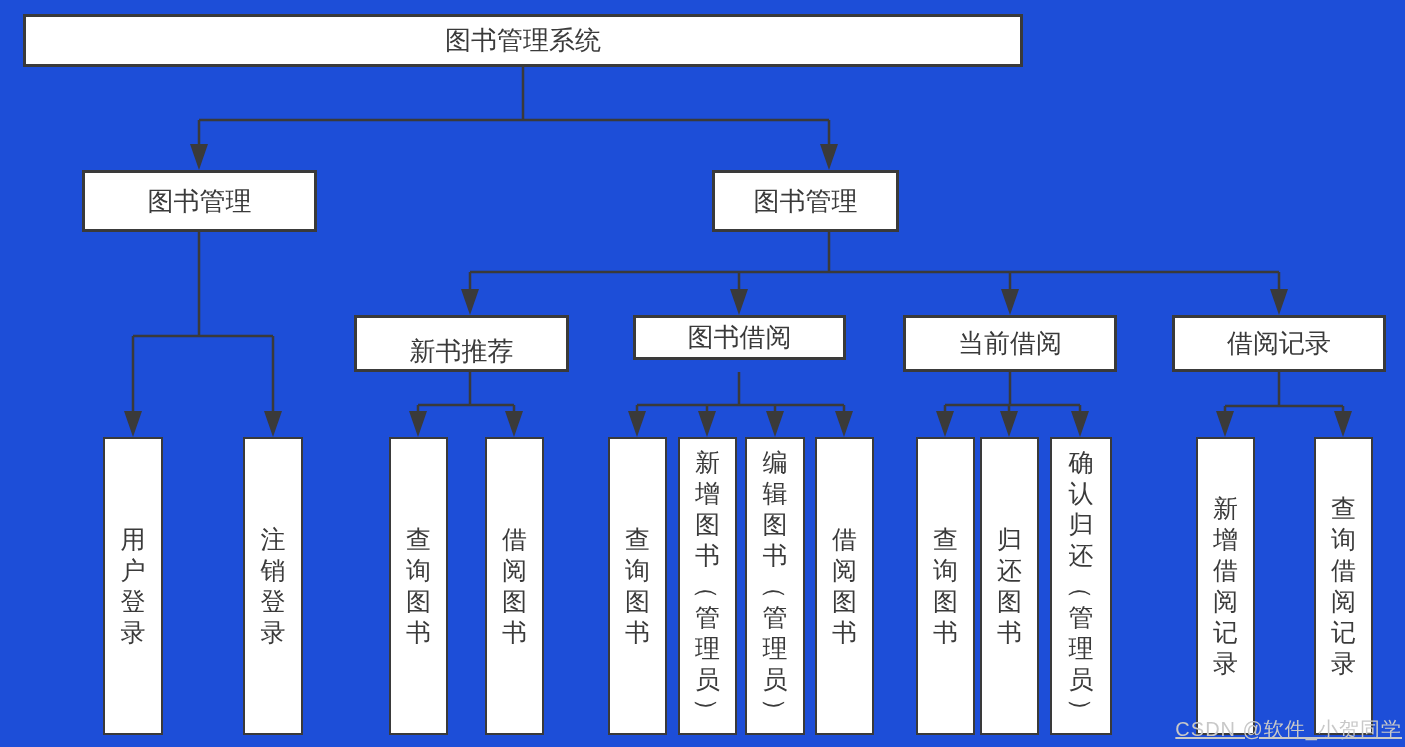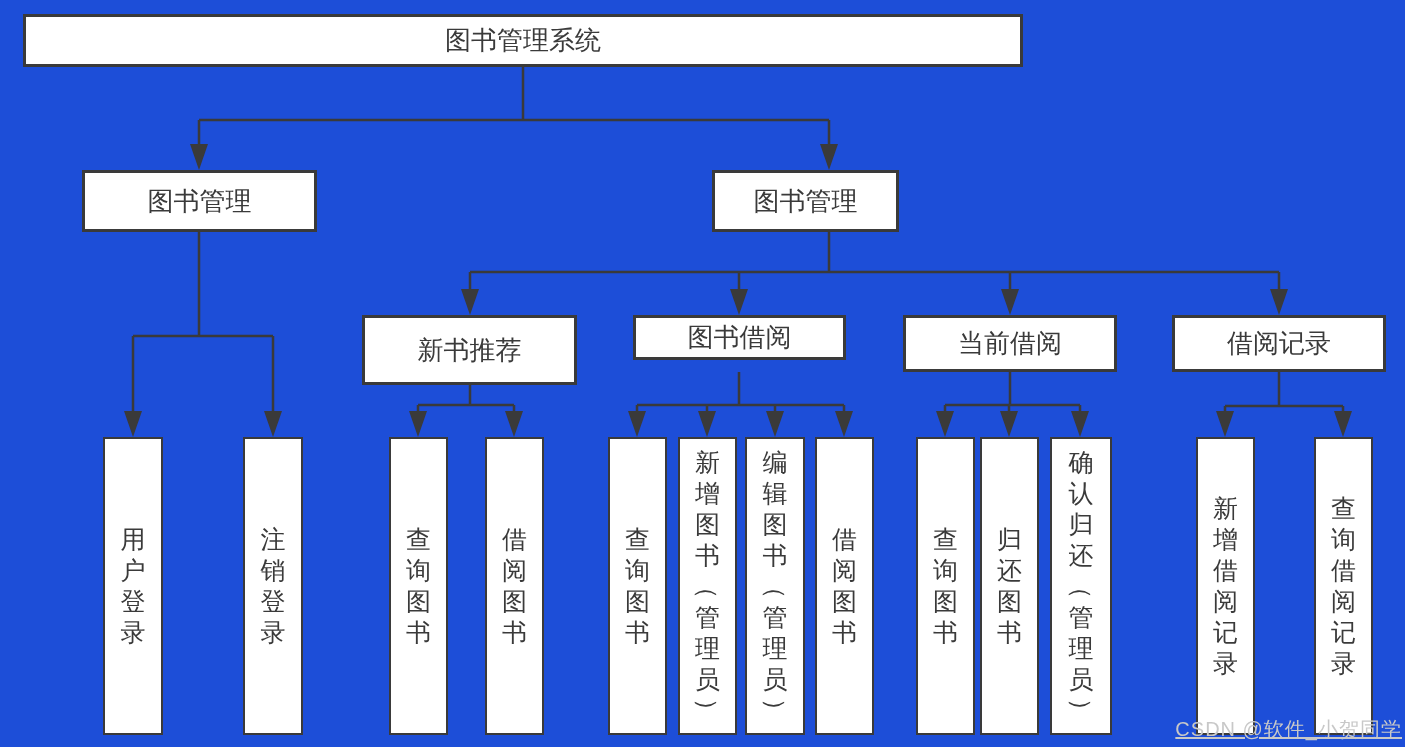--- a/index.html
+++ b/index.html
@@ -77,21 +77,21 @@
   <div id="nodes">
       <div class="node" style="left: 23px; top: 14px; width: 1000px; height: 53px;">
         <div class="hlabel">图书管理系统</div>
       </div>
       <div class="node" style="left: 82px; top: 170px; width: 235px; height: 62px;">
         <div class="hlabel">图书管理</div>
       </div>
       <div class="node" style="left: 712px; top: 170px; width: 187px; height: 62px;">
         <div class="hlabel">图书管理</div>
       </div>
-      <div class="node" style="left: 362px; top: 315px; width: 215px; height: 70px;">
+      <div class="node" style="left: 354px; top: 315px; width: 215px; height: 57px; align-items: flex-end;">
         <div class="hlabel">新书推荐</div>
       </div>
       <div class="node" style="left: 633px; top: 315px; width: 213px; height: 45px;">
         <div class="hlabel">图书借阅</div>
       </div>
       <div class="node" style="left: 903px; top: 315px; width: 214px; height: 57px;">
         <div class="hlabel">当前借阅</div>
       </div>
       <div class="node" style="left: 1172px; top: 315px; width: 214px; height: 57px;">
         <div class="hlabel">借阅记录</div>

